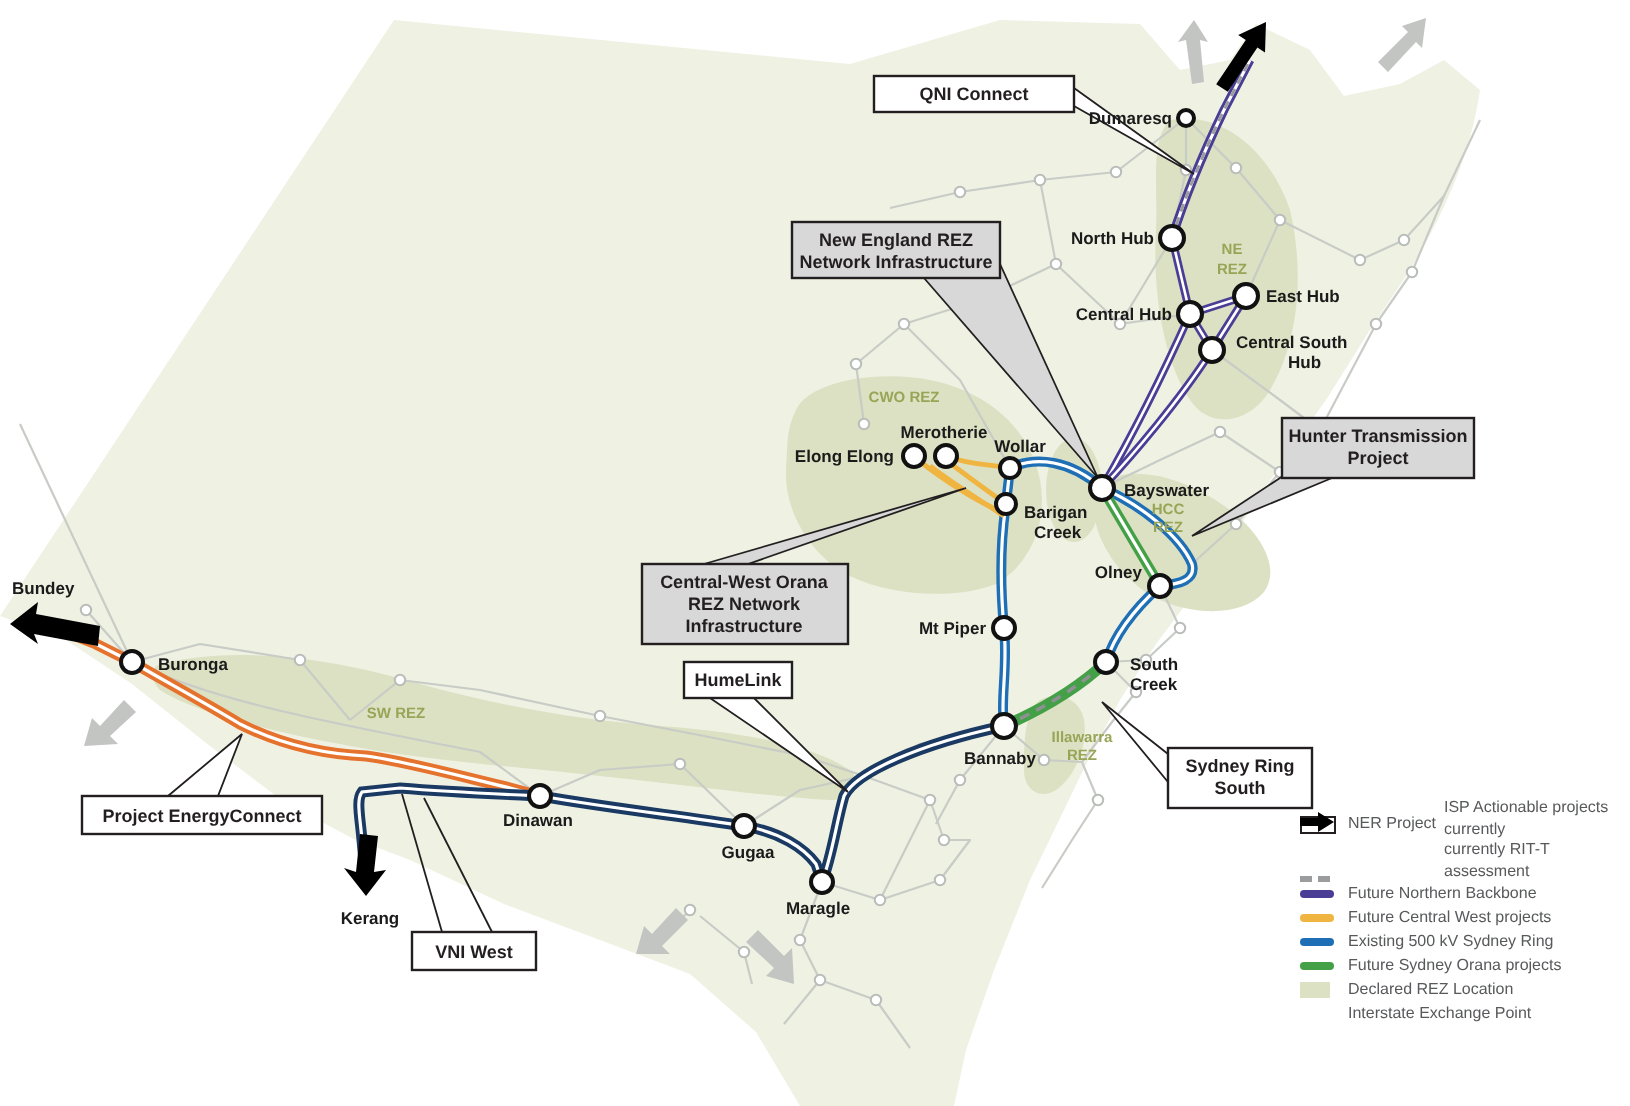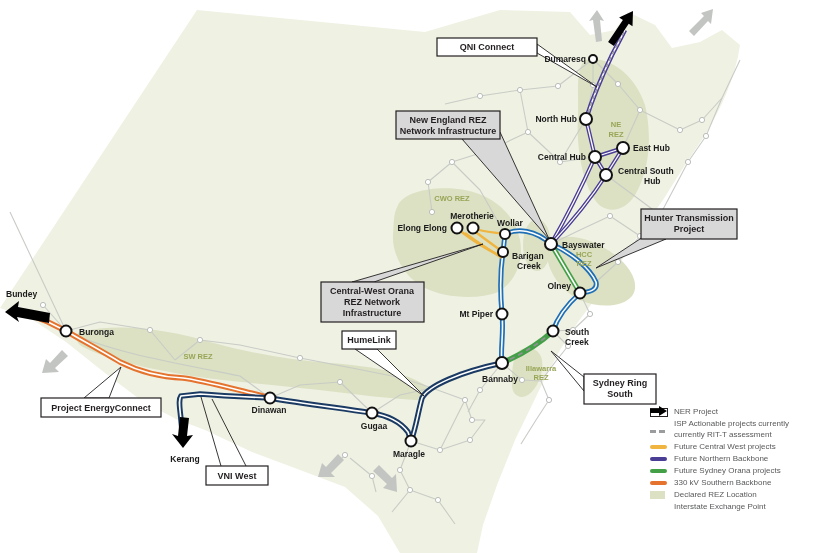--- a/index.html
+++ b/index.html
@@ -9,21 +9,21 @@
 
   
   .lbl      {font:bold 8.5px "Liberation Sans",sans-serif; fill:#1b1b1b;}
   .rez-lbl  {font:bold 7.5px "Liberation Sans",sans-serif; fill:#98a557;}
   .box-txt  {font:bold 9px "Liberation Sans",sans-serif; fill:#231f20; text-anchor:middle;}
   .end{text-anchor:end} .mid{text-anchor:middle}
 
   
   .legend{position:absolute;left:650px;top:406px;width:163px;display:flex;flex-direction:column;}
   .lrow{display:flex;align-items:center;height:12px;color:#58595b;font-size:8px;line-height:1.3;}
-  .lrow.tall{height:23px;align-items:center;}
+  .lrow.tall{height:23px;align-items:flex-end;gap:48px;}
   .lrow.tall .lchip{margin-top:3px;}
   .lchip{flex:0 0 24px;display:flex;align-items:center;}
   .chip-box{width:16px;height:7px;border:1px solid #231f20;background:#fff;}
   .chip-box.gray{background:#d8d8d8;}
   .chip-line{width:17px;height:4.5px;border-radius:2.5px;}
   .chip-dash{display:flex;gap:3px;}
   .chip-dash i{display:block;width:6px;height:3px;background:#9a9c9e;}
   .chip-rez{width:15px;height:8px;background:#dbe1c2;}
   .ltext{white-space:nowrap;}
   .ltext.wrap{white-space:normal;}
@@ -320,41 +320,41 @@
     <span class="lchip">
           <span class="chip-dash">
             <i></i>
             <i></i>
           </span>
         </span>
     <span class="ltext wrap"><span>ISP Actionable projects currently</span><br><span>currently RIT-T assessment</span></span>
   </div>
   <div class="lrow">
     <span class="lchip">
+          <span class="chip-line" style="background:#4a3d96"></span>
+        </span>
+    <span class="ltext">Future Northern Backbone</span>
+  </div>
+  <div class="lrow">
+    <span class="lchip">
           <span class="chip-line" style="background:#f0b441"></span>
         </span>
     <span class="ltext">Future Central West projects</span>
   </div>
   <div class="lrow">
     <span class="lchip">
-          <span class="chip-line" style="background:#4a3d96"></span>
-        </span>
-    <span class="ltext">Future Northern Backbone</span>
+          <span class="chip-line" style="background:#1e6fb5"></span>
+        </span>
+    <span class="ltext">Existing 500 kV Sydney Ring</span>
   </div>
   <div class="lrow">
     <span class="lchip">
           <span class="chip-line" style="background:#43a047"></span>
         </span>
     <span class="ltext">Future Sydney Orana projects</span>
-  </div>
-  <div class="lrow">
-    <span class="lchip">
-          <span class="chip-line" style="background:#e5722d"></span>
-        </span>
-    <span class="ltext">330 kV Southern Backbone</span>
   </div>
   <div class="lrow">
     <span class="lchip">
           <span class="chip-rez"></span>
         </span>
     <span class="ltext">Declared REZ Location</span>
   </div>
   <div class="lrow">
     <span class="lchip">
       <svg width="17" height="10" viewBox="0 0 17 10">

